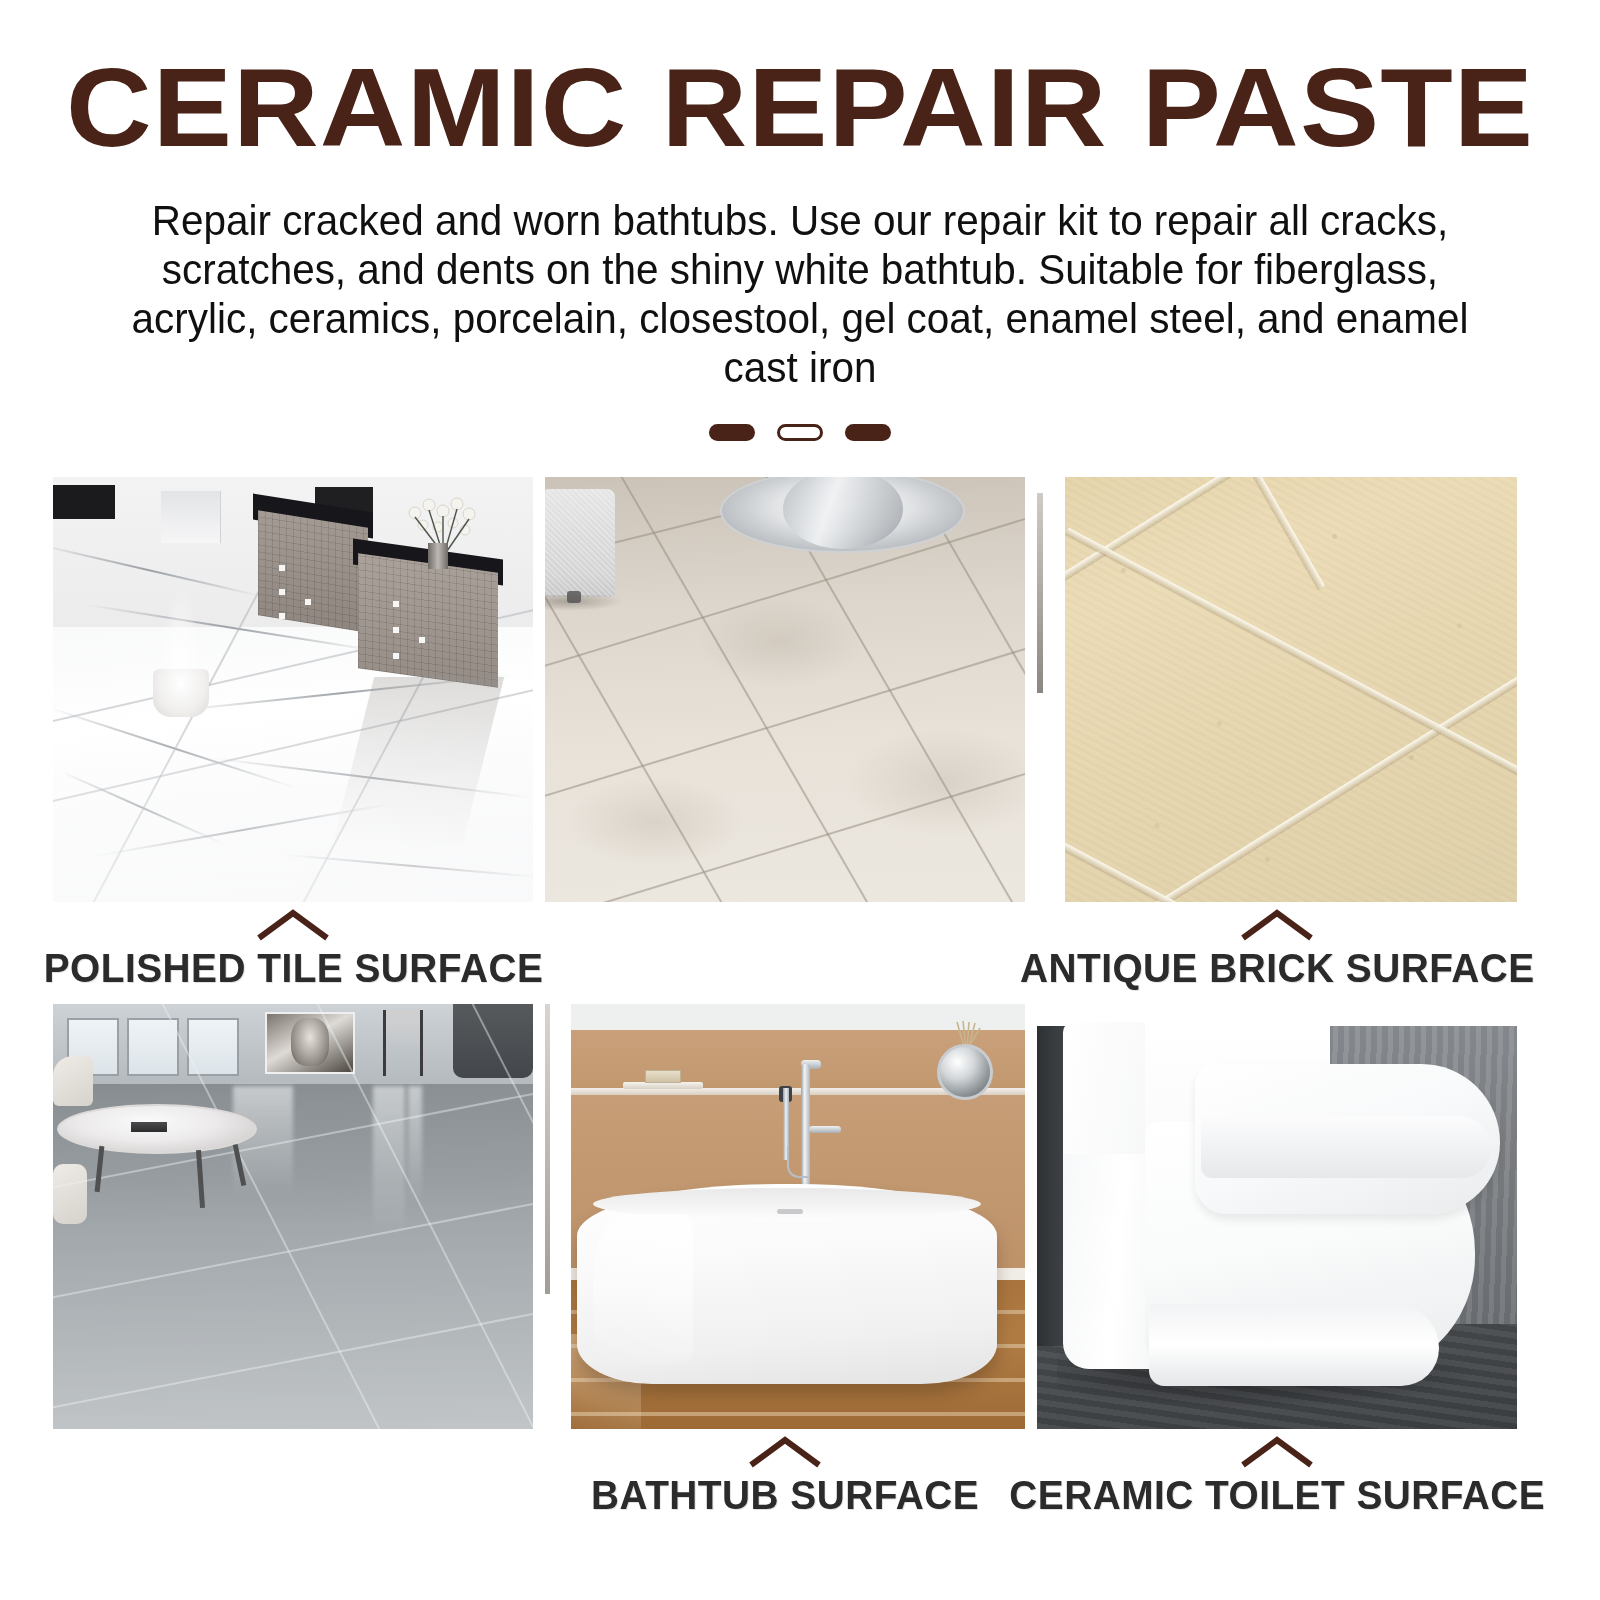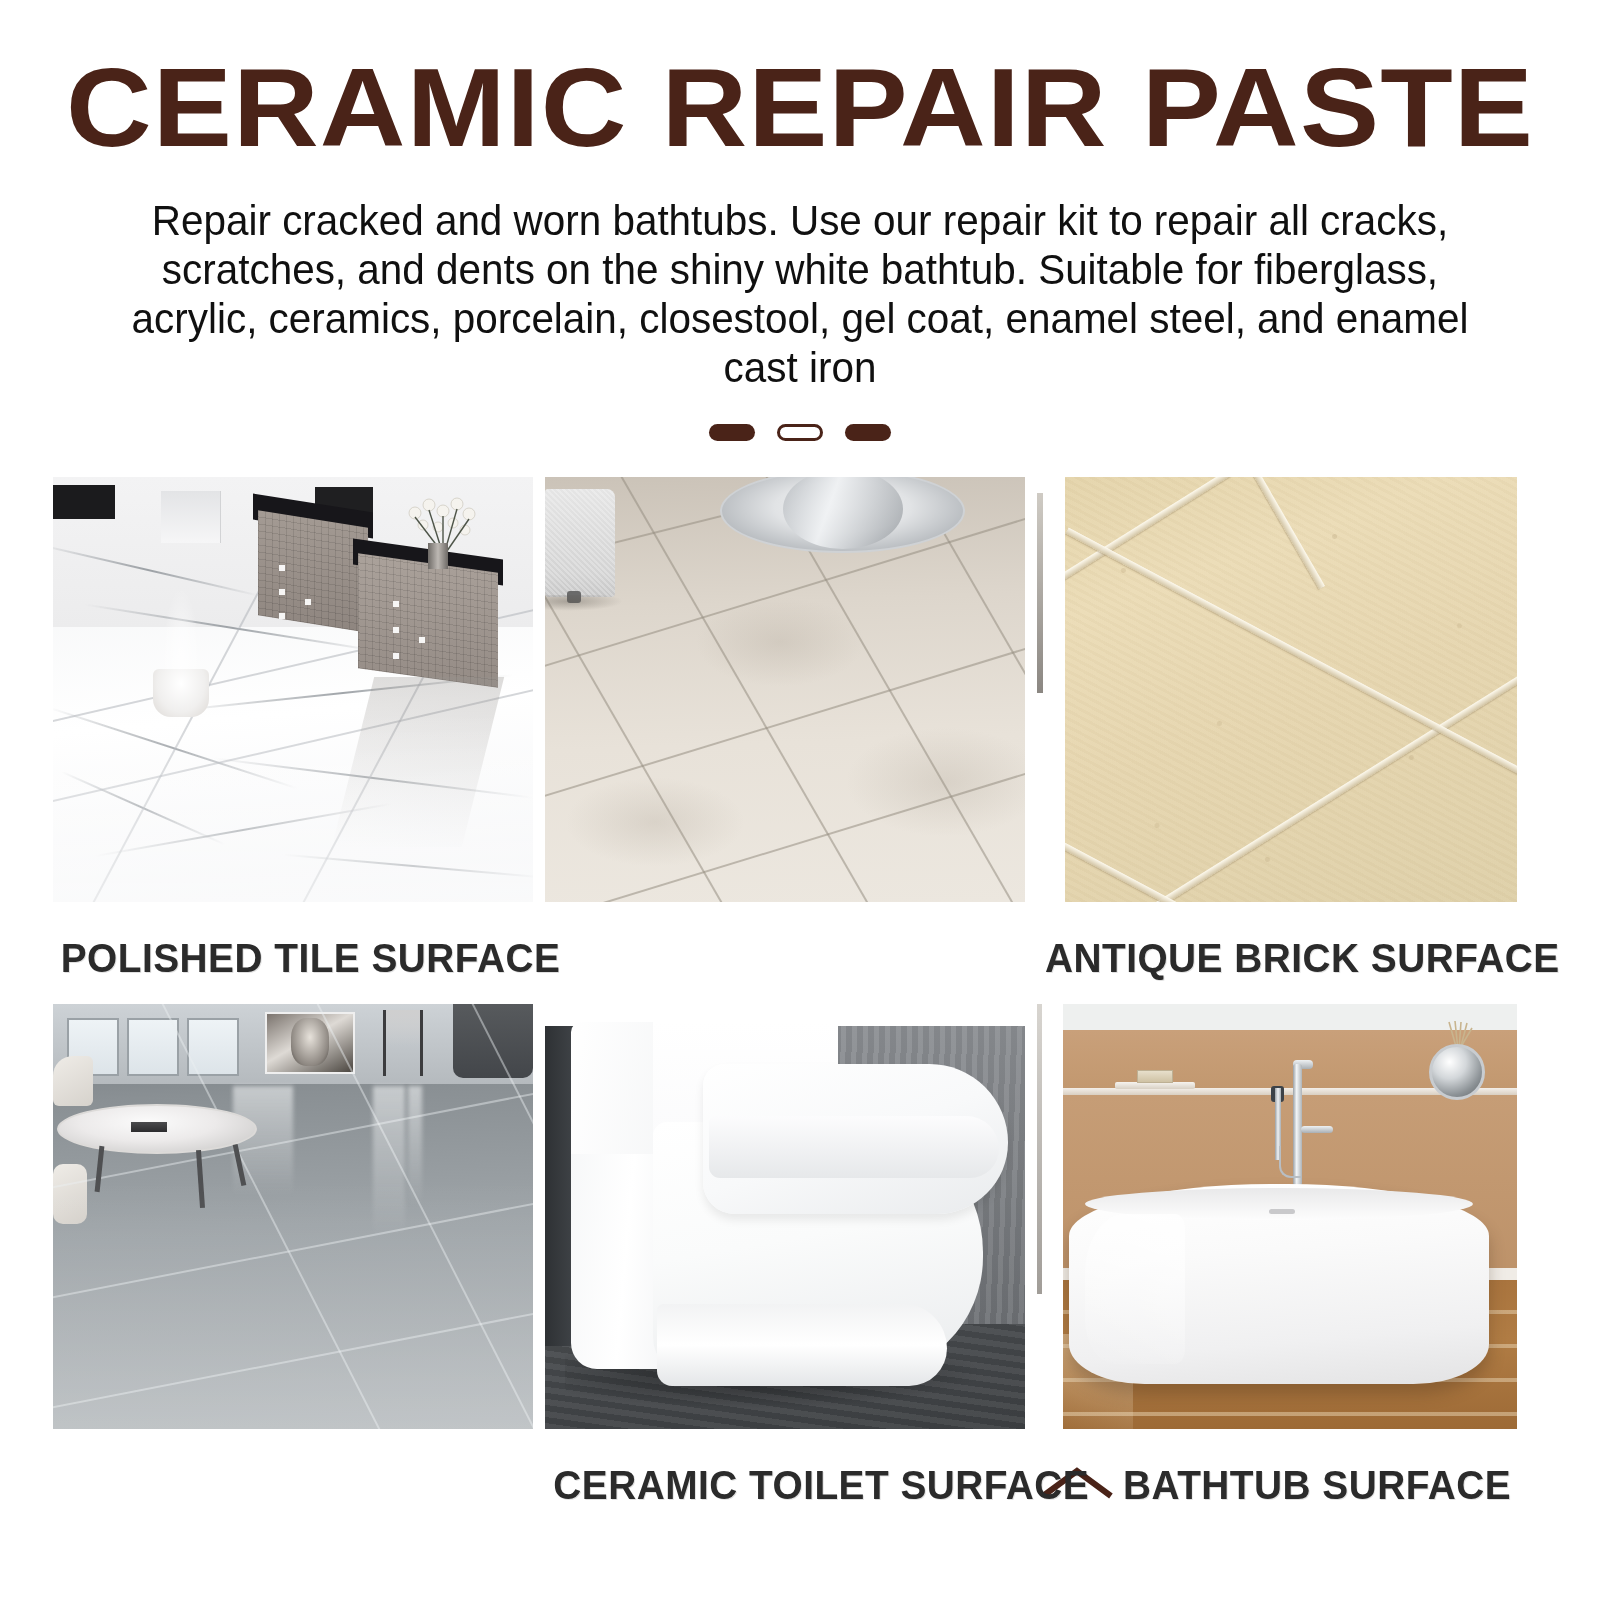--- a/index.html
+++ b/index.html
@@ -91,21 +91,21 @@
     width: 480px;
     height: 425px;
     overflow: hidden;
     background: #ddd;
   }
 
   .caption-wrap {
     width: 480px;
     height: 102px;
     display: flex;
-    flex-direction: row;
+    flex-direction: column;
     align-items: center;
     justify-content: flex-start;
     padding-top: 6px;
   }
 
   .chevron {
     width: 80px;
     height: 34px;
     display: block;
   }
@@ -679,42 +679,20 @@
         <div class="coffee"></div>
         <div class="book"></div>
         <div class="leg" style="left:44px;top:142px;height:46px;transform:rotate(6deg);"></div>
         <div class="leg" style="left:145px;top:146px;height:58px;transform:rotate(-4deg);"></div>
         <div class="leg" style="left:184px;top:140px;height:42px;transform:rotate(-12deg);"></div>
         <div class="sheen"></div>
       </div>
     </div>
 
     <div class="cell row2">
-      <div class="photo p5">
-        <div class="wall"></div>
-        <div class="whitetop"></div>
-        <div class="darkleft"></div>
-        <div class="floorshadow"></div>
-        <div class="tank"></div>
-        <div class="tankface"></div>
-        <div class="skirt"></div>
-        <div class="bowl"></div>
-        <div class="bowlbase"></div>
-        <div class="seat"></div>
-        <div class="seatlid"></div>
-      </div>
-      <div class="caption-wrap">
-        <svg class="chevron" viewBox="0 0 80 34">
-          <path d="M6 30 L40 5 L74 30" fill="none" stroke="#4a2318" stroke-width="6"></path>
-        </svg>
-        <div class="caption-text">CERAMIC TOILET SURFACE</div>
-      </div>
-    </div>
-
-    <div class="cell row2">
       <div class="photo p6">
         <div class="ceiling"></div>
         <div class="wallup"></div>
         <div class="ledge"></div>
         <div class="walllow"></div>
         <div class="baseboard"></div>
         <div class="floor"></div>
         <div class="floorshine"></div>
         <div class="shelf"></div>
         <div class="shelfitem"></div>
@@ -744,14 +722,36 @@
         <div class="leftedge2"></div>
       </div>
       <div class="caption-wrap">
         <svg class="chevron" viewBox="0 0 80 34">
           <path d="M6 30 L40 5 L74 30" fill="none" stroke="#4a2318" stroke-width="6"></path>
         </svg>
         <div class="caption-text">BATHTUB SURFACE</div>
       </div>
     </div>
 
+    <div class="cell row2">
+      <div class="photo p5">
+        <div class="wall"></div>
+        <div class="whitetop"></div>
+        <div class="darkleft"></div>
+        <div class="floorshadow"></div>
+        <div class="tank"></div>
+        <div class="tankface"></div>
+        <div class="skirt"></div>
+        <div class="bowl"></div>
+        <div class="bowlbase"></div>
+        <div class="seat"></div>
+        <div class="seatlid"></div>
+      </div>
+      <div class="caption-wrap">
+        <svg class="chevron" viewBox="0 0 80 34">
+          <path d="M6 30 L40 5 L74 30" fill="none" stroke="#4a2318" stroke-width="6"></path>
+        </svg>
+        <div class="caption-text">CERAMIC TOILET SURFACE</div>
+      </div>
+    </div>
+
   </div>
 </div>
 
 </body></html>

